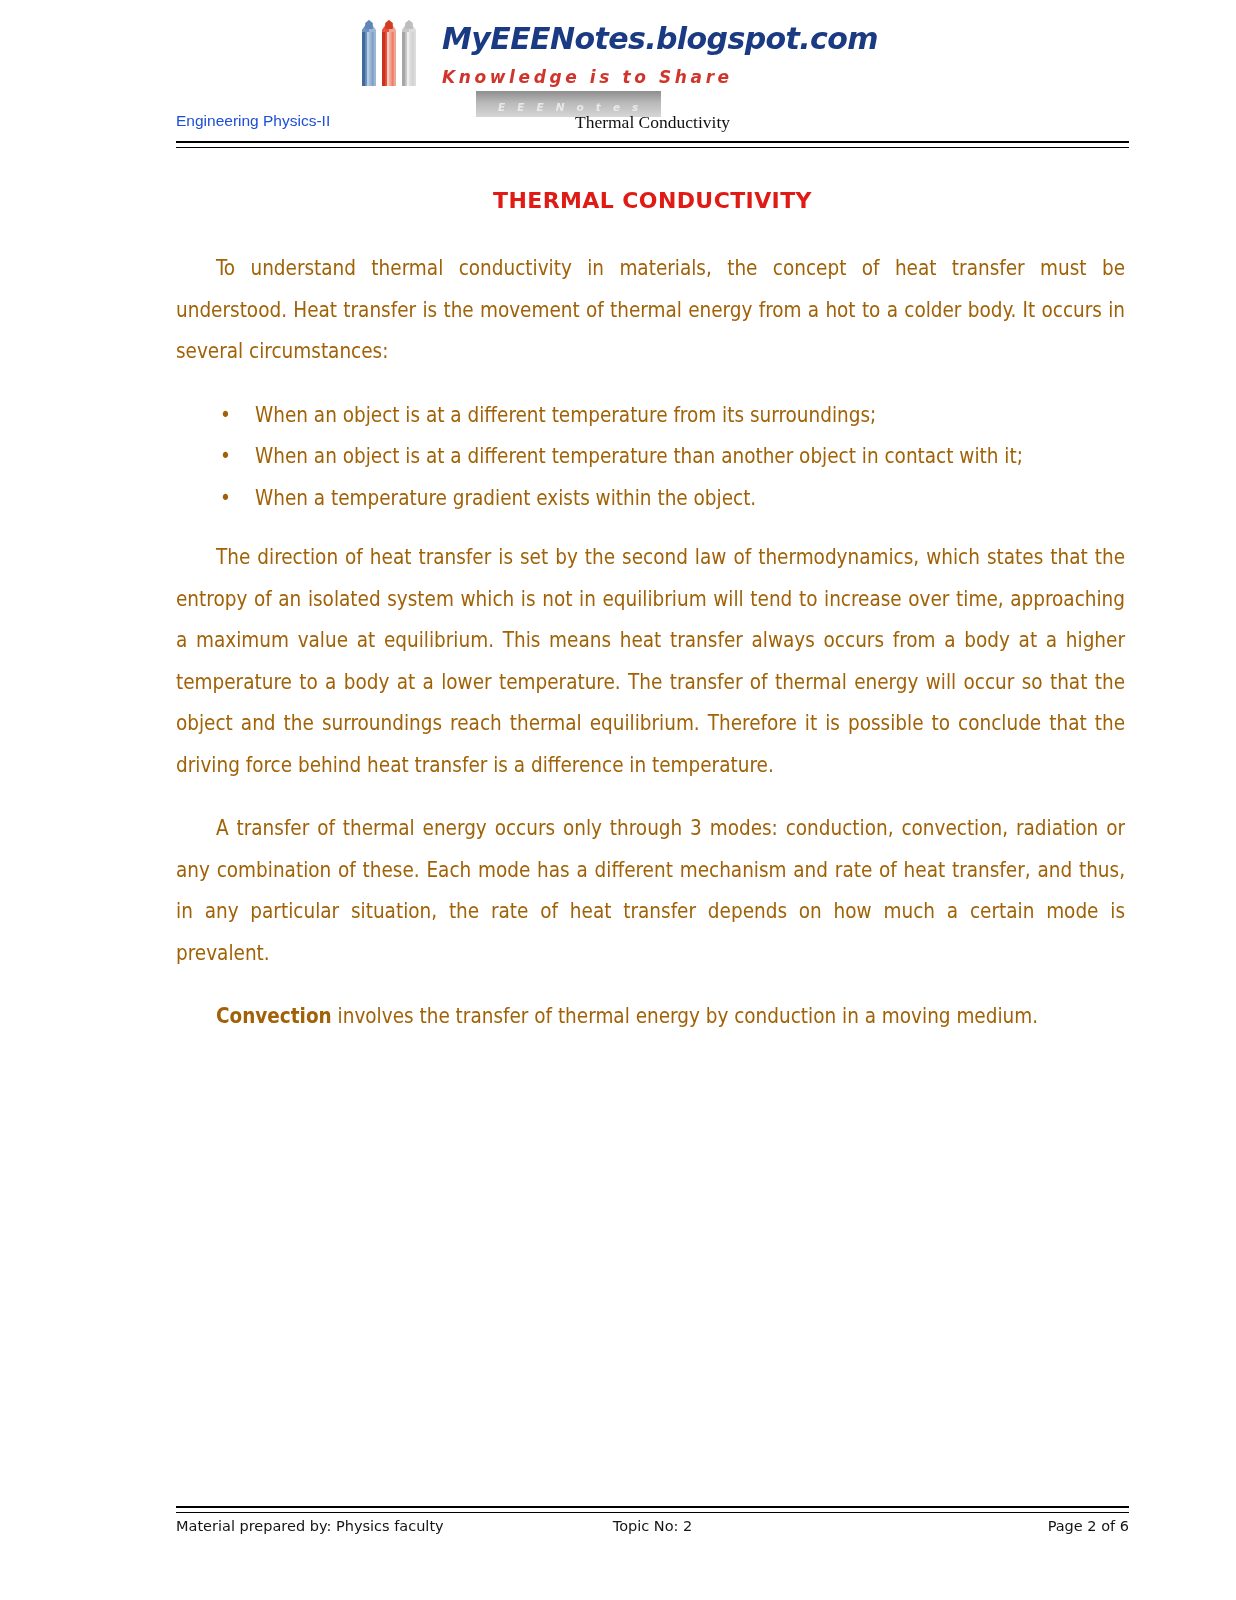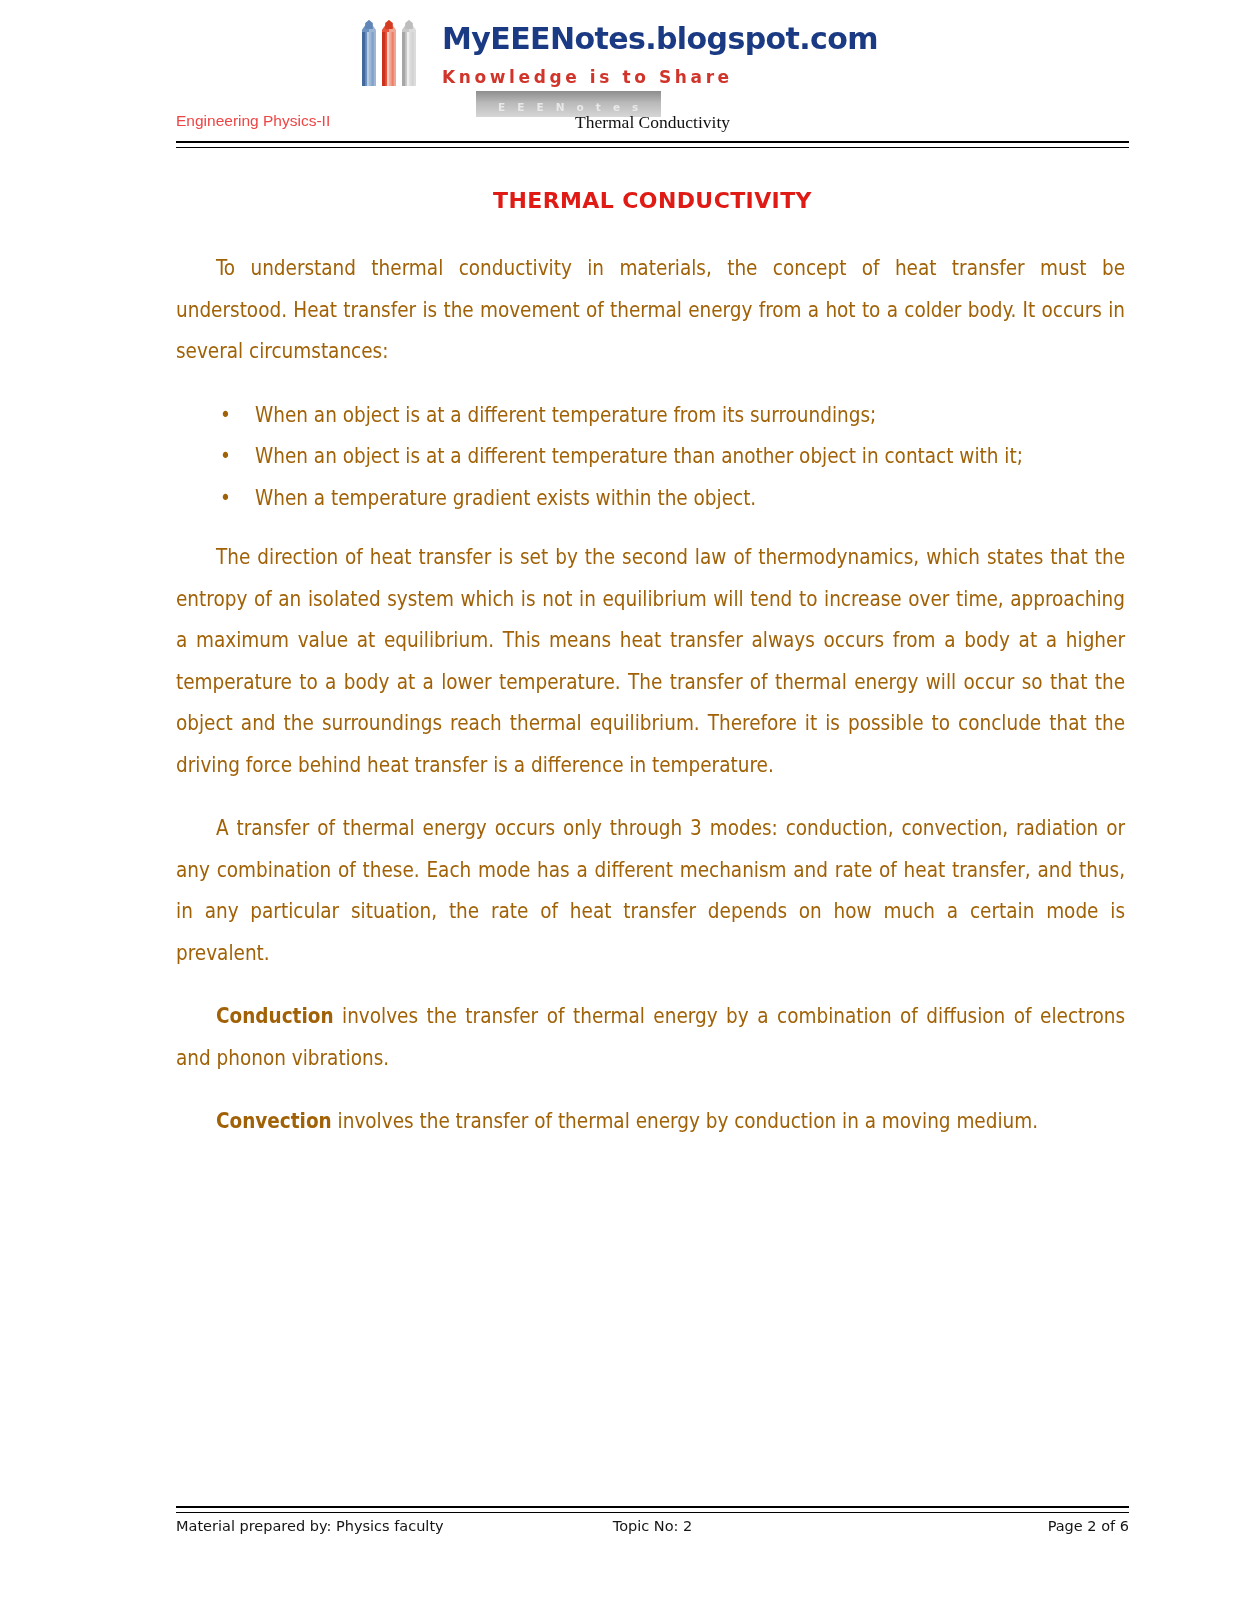--- a/index.html
+++ b/index.html
@@ -30,20 +30,21 @@
     width: 1236px;
     height: 98px;
     display: flex;
     justify-content: center;
     align-items: flex-start;
   }
   .logo-inner {
     display: flex;
     align-items: flex-start;
     gap: 10px;
+    font-style: italic;
   }
   .pencils {
     width: 74px;
     height: 80px;
     margin-top: 4px;
     flex: none;
   }
   .logo-text-block {
     display: flex;
     flex-direction: column;
@@ -86,21 +87,21 @@
     position: absolute;
     top: 112px;
     left: 176px;
     width: 953px;
     display: flex;
     align-items: baseline;
   }
   .rh-left {
     font-family: "Liberation Sans", sans-serif;
     font-size: 15.5px;
-    color: #ef4444;
+    color: #1d4ed8;
     white-space: nowrap;
   }
   .rh-center {
     font-family: "Liberation Serif", serif;
     font-size: 17.5px;
     color: #111;
     position: absolute;
     left: 0;
     width: 100%;
     text-align: center;
@@ -267,21 +268,20 @@
       <li>
         <span class="dot">•</span>
         <span>When a temperature gradient exists within the object.</span>
       </li>
     </ul>
 
     <p class="para">The direction of heat transfer is set by the second law of thermodynamics, which states that the entropy of an isolated system which is not in equilibrium will tend to increase over time, approaching a maximum value at equilibrium. This means heat transfer always occurs from a body at a higher temperature to a body at a lower temperature.  The transfer of thermal energy will occur so that the object and the surroundings reach thermal equilibrium. Therefore it is possible to conclude that the driving force behind heat transfer is a difference in temperature.</p>
 
     <p class="para">A transfer of thermal energy occurs only through 3 modes: conduction, convection, radiation or any combination of these. Each mode has a different mechanism and rate of heat transfer, and thus, in any particular situation, the rate of heat transfer depends on how much a certain mode is prevalent.</p>
 
-    <p class="para"><b>Conduction</b><span> involves the transfer of thermal energy by a combination of diffusion of electrons and phonon vibrations.</span></p>
 
     <p class="para"><b>Convection</b><span> involves the transfer of thermal energy by conduction in a moving medium.</span></p>
 
 
   </div>
 
   <div class="footer-rule"></div>
   <div class="footer">
     <span class="f-left">Material prepared by:  Physics faculty</span>
     <span class="f-center">Topic No: 2</span>

